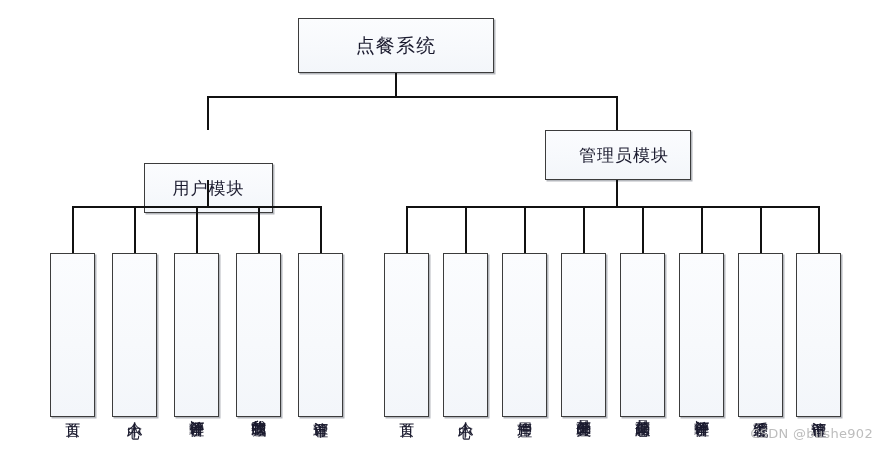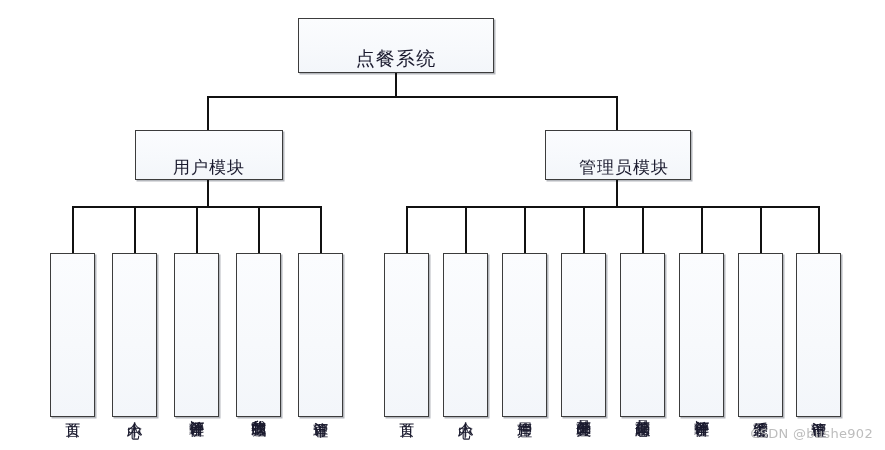--- a/index.html
+++ b/index.html
@@ -24,40 +24,40 @@
     height: 450px;
   }
 
   .node {
     position: absolute;
     box-sizing: border-box;
     border: 1px solid #3c3c3c;
     background: linear-gradient(180deg, #fbfcfe 0%, #f7f9fc 55%, #f3f6fa 100%);
     box-shadow: 1.5px 1.5px 0 rgba(120,126,134,0.55);
     display: flex;
-    align-items: flex-end;
+    align-items: center;
     justify-content: center;
     color: #1a1a2e;
     letter-spacing: 0.06em;
   }
 
   .node.root {
     left: 298px;
     top: 18px;
     width: 196px;
     height: 55px;
     font-size: 19px;
   }
 
   .node.module {
     top: 130px;
     height: 50px;
     font-size: 17px;
   }
-  .node.module.left  { left: 135px; width: 148px; }
+  .node.module.left  { left: 144px; width: 129px; margin-top: 33px; }
   .node.module.right { left: 545px; width: 146px; padding-left: 12px; }
 
   .node.leaf {
     top: 253px;
     height: 164px;
     width: 45px;
     font-size: 15px;
     align-items: flex-end;
     justify-content: center;
     padding-bottom: 4px;

